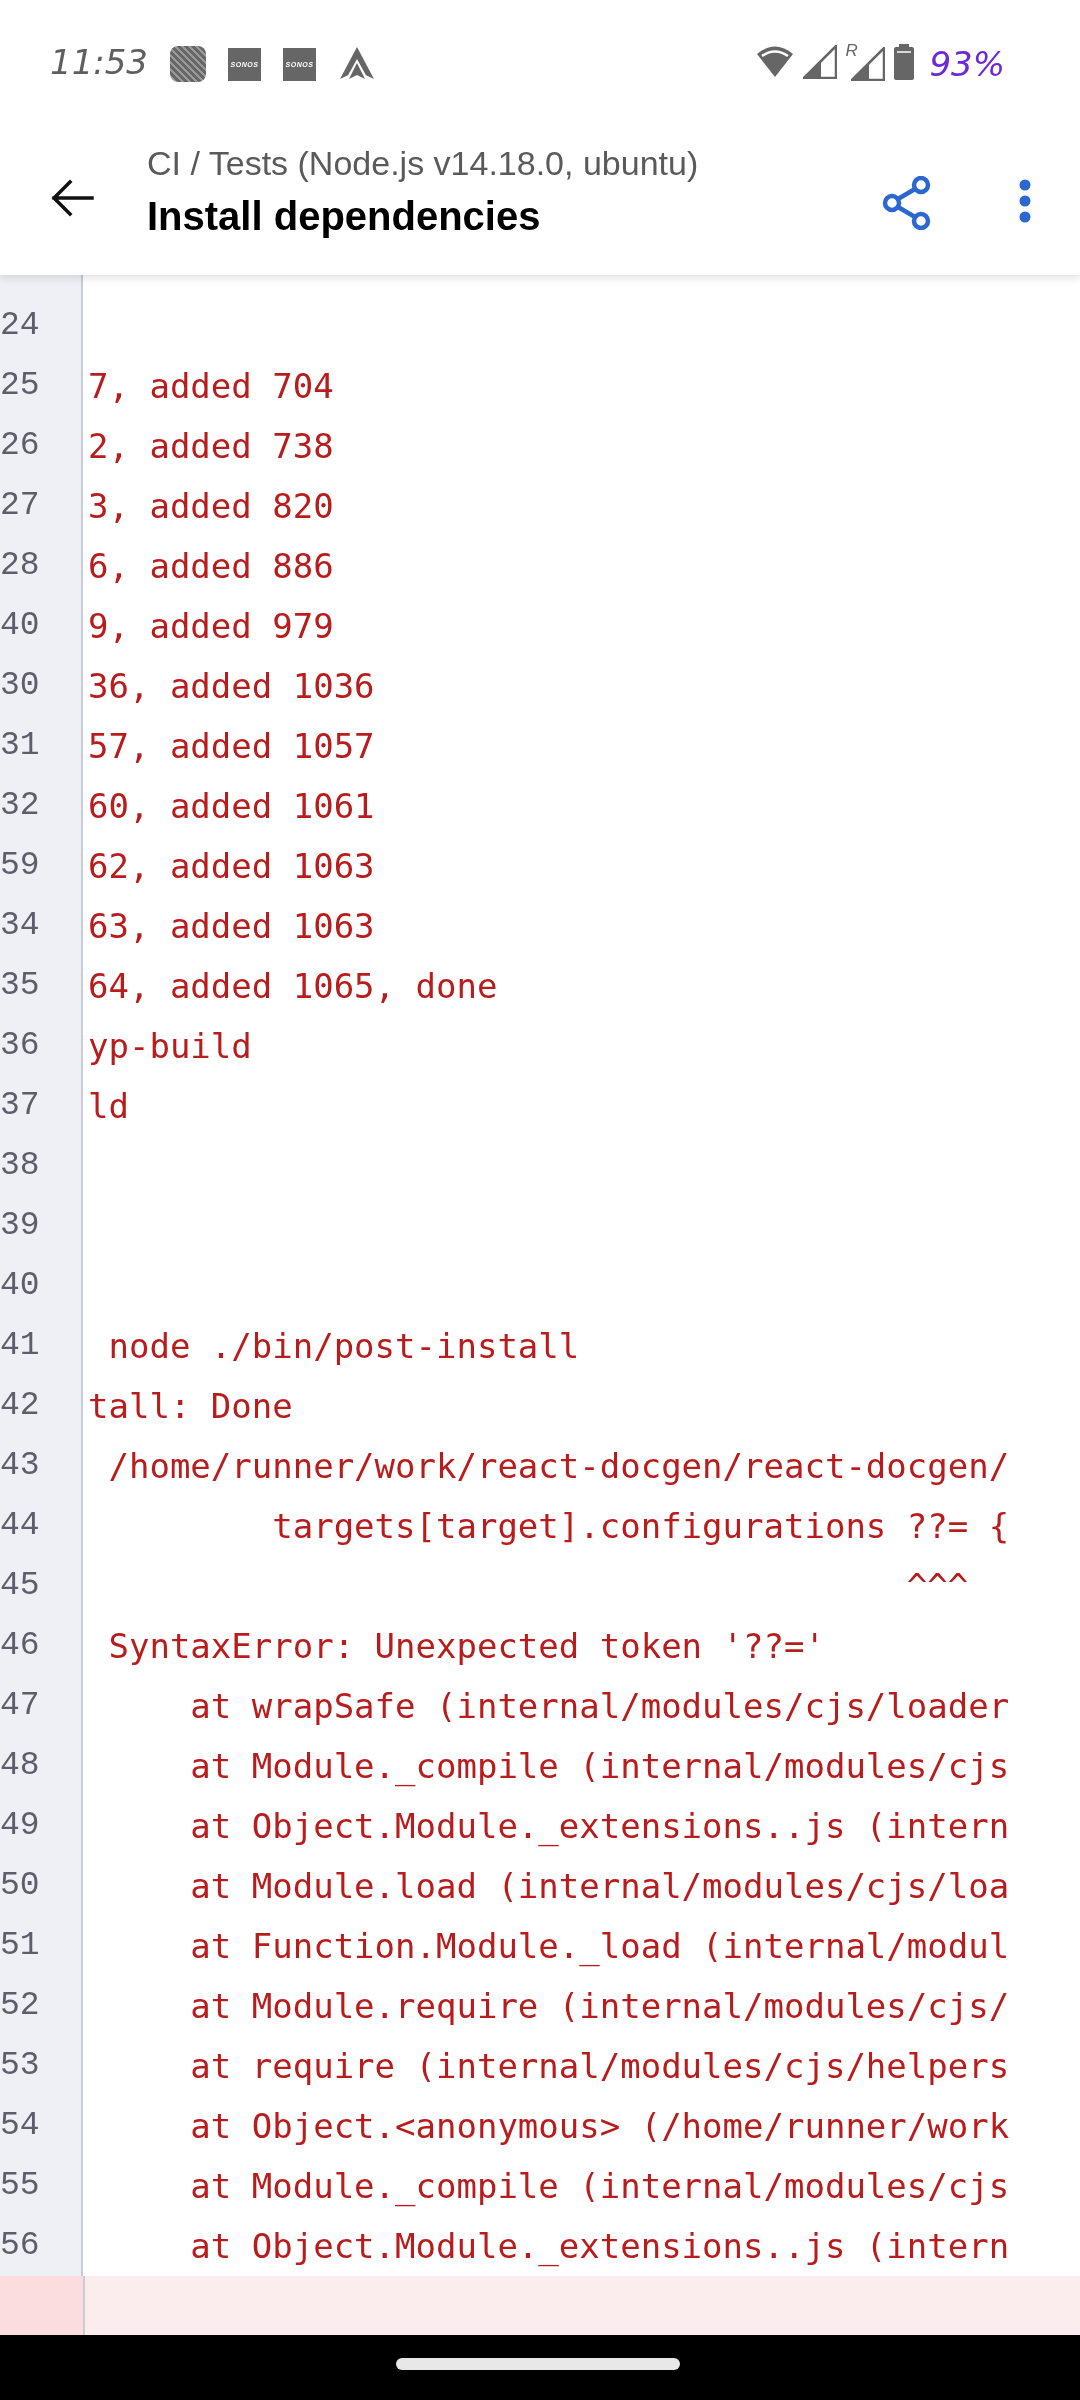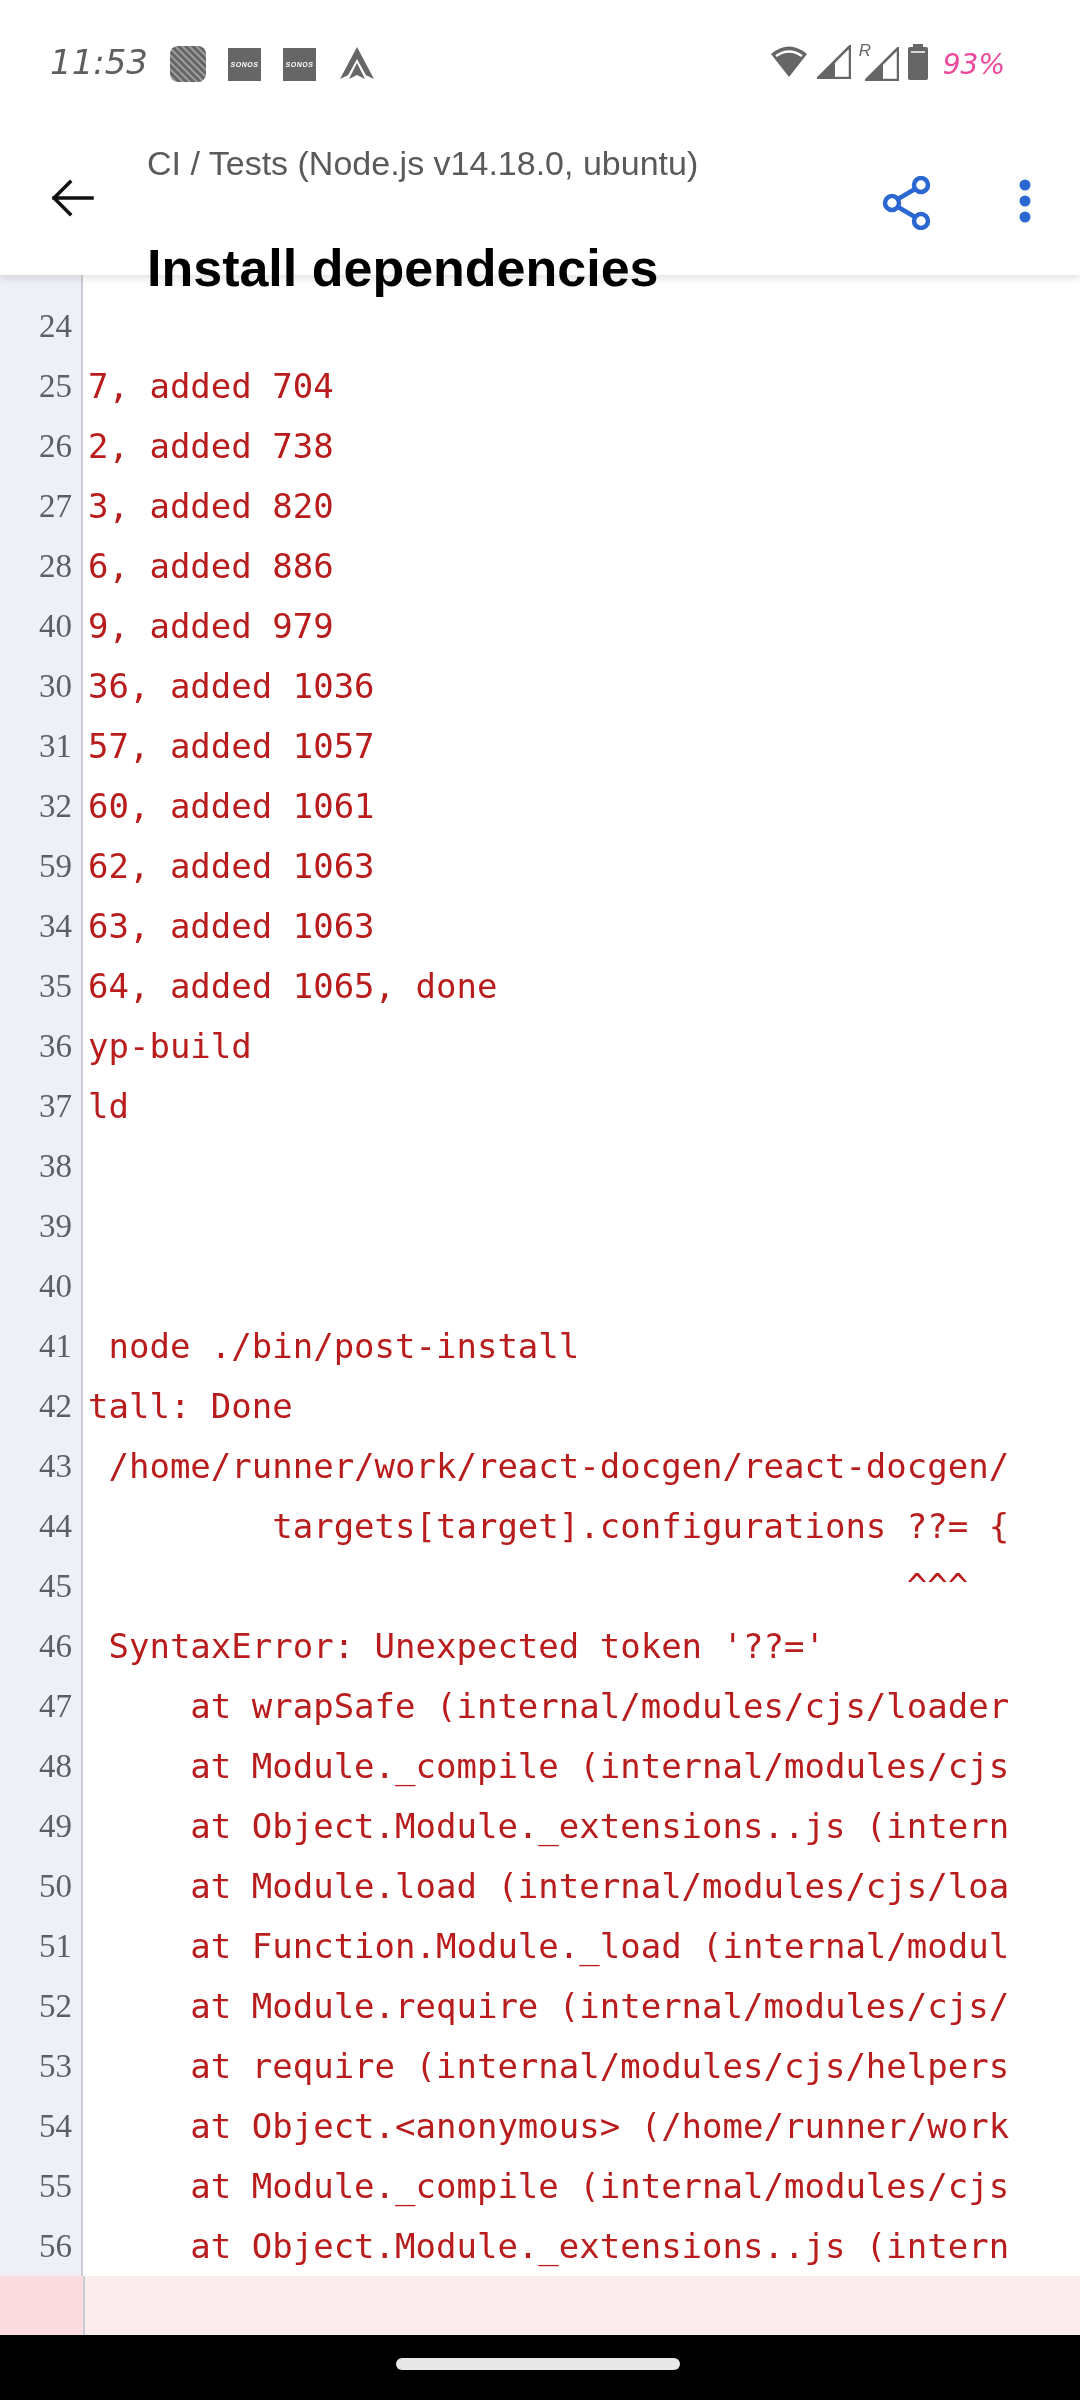--- a/index.html
+++ b/index.html
@@ -15,50 +15,50 @@
     .status-time {
       position: absolute; left: 50px; top: 42px;
       font-family: "DejaVu Sans", sans-serif; font-size: 34px; color: #5f5f5f;
     }
     .notif-icons { position: absolute; left: 170px; top: 45px; display: flex; gap: 22px; align-items: center; }
     .nicon { width: 36px; height: 36px; background: #666; border-radius: 4px; }
     .nicon.rounded { border-radius: 8px; background: repeating-linear-gradient(45deg,#666 0 3px,#999 3px 5px); }
     .nicon.sonos { width: 33px; height: 33px; border-radius: 0; color: #fff; font-size: 7px; font-weight: bold; display: flex; align-items: center; justify-content: center; letter-spacing: 0.5px; }
     .nicon.auto { background: transparent; width: 38px; height: 38px; }
     .sys-icons { position: absolute; right: 75px; top: 44px; display: flex; align-items: center; gap: 8px; }
-    .battery-pct { font-family: "DejaVu Sans", sans-serif; font-size: 28px; color: #ec4899; margin-left: 6px; }
+    .battery-pct { font-family: "DejaVu Sans", sans-serif; font-size: 34px; color: #6d28d9; margin-left: 6px; }
 
     .app-bar {
       position: absolute; top: 130px; left: 0; width: 1080px; height: 145px;
       background: #ffffff; z-index: 4;
       box-shadow: 0 3px 8px rgba(0,0,0,0.12);
       padding-left: 48px;
     }
     .back-btn { position: absolute; left: 42px; top: 40px; width: 60px; height: 60px; display: flex; align-items: center; justify-content: center; cursor: pointer; }
     .subtitle { position: absolute; left: 147px; top: 14px; font-size: 34px; color: #5a5a5a; white-space: nowrap; }
-    .title { position: absolute; left: 147px; top: 64px; font-size: 52px; font-weight: bold; color: #000; white-space: nowrap; margin-top: 44px; }
+    .title { position: absolute; left: 147px; top: 64px; font-size: 40px; font-weight: bold; color: #000; white-space: nowrap; }
     .share-btn { position: absolute; left: 872px; top: 40px; width: 70px; height: 70px; display: flex; align-items: center; justify-content: center; cursor: pointer; }
     .more-btn { position: absolute; left: 1000px; top: 40px; width: 50px; height: 70px; display: flex; align-items: center; justify-content: center; cursor: pointer; }
 
     .log-view {
       position: absolute; top: 130px; left: 0; width: 1080px; height: 2205px;
       overflow: hidden; background: #ffffff;
     }
     .gutter-bg {
       position: absolute; left: 0; top: 0; width: 83px; height: 100%;
       background: #eef0f5; border-right: 2px solid #c9ccd4;
     }
     .log-lines { position: absolute; left: 0; top: 106px; width: 1080px; }
     .log-line {
       position: relative; height: 60px; width: 1080px; white-space: pre;
       font-family: "DejaVu Sans Mono", monospace; font-size: 34px; line-height: 60px;
     }
     .line-num {
-      position: absolute; left: 0; width: 72px; text-align: right;
-      color: #5c5f6a; font-family: Liberation Serif, serif; font-size: 33px;
+      position: absolute; left: 0; width: 72px; 
+      color: #5c5f6a; font-family: Liberation Mono, monospace; font-size: 33px;
     }
     .line-text { position: absolute; left: 88px; color: #b91c1c; }
     .log-line.error { background: #fbeced; }
     .log-line.error::before {
       content: ""; position: absolute; left: 0; top: 0; width: 83px; height: 60px;
       background: #fbdde0; border-right: 2px solid #c9ccd4;
     }
 
     .nav-bar {
       position: absolute; left: 0; top: 2335px; width: 1080px; height: 65px; background: #000; z-index: 6;

